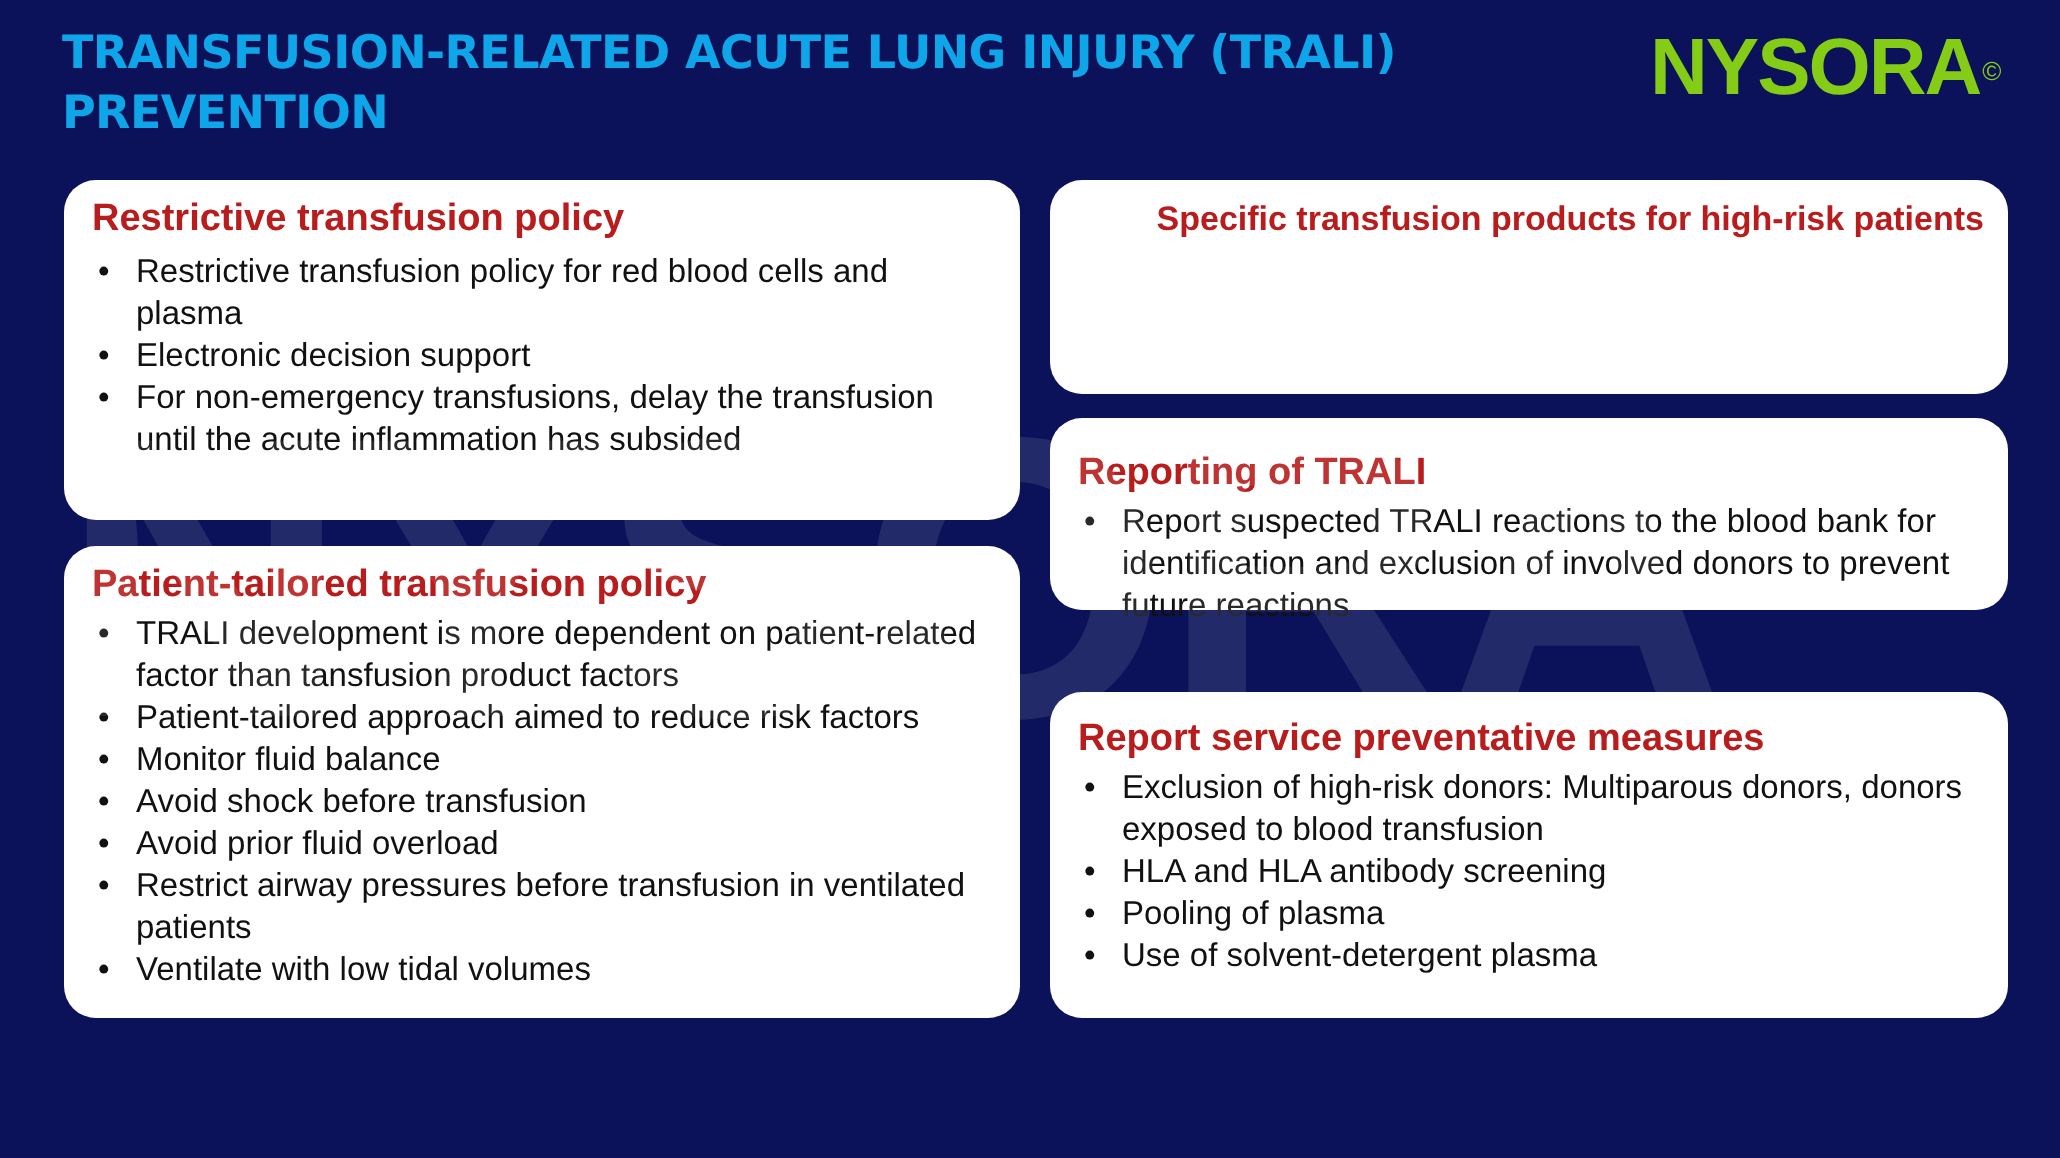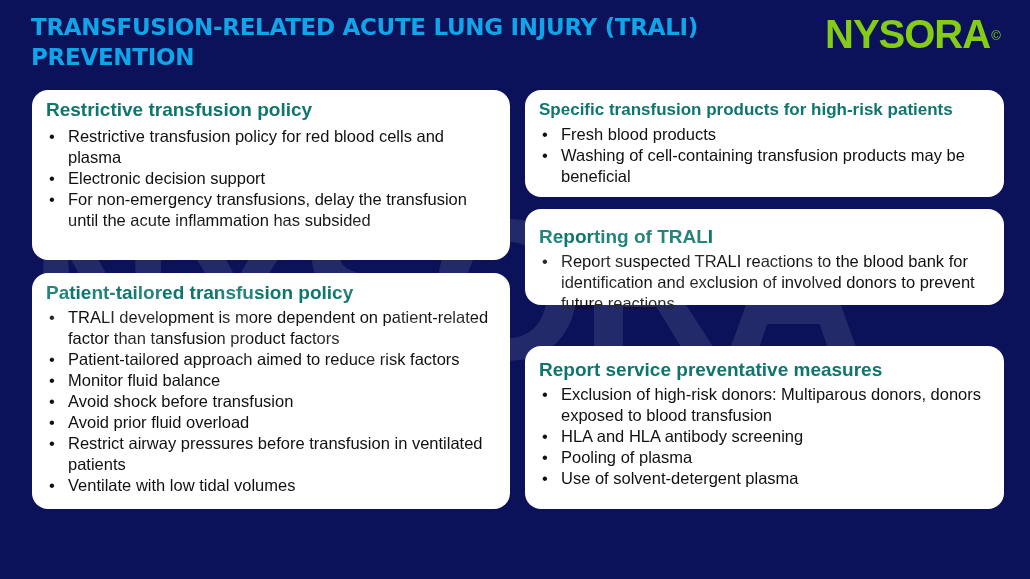--- a/index.html
+++ b/index.html
@@ -25,33 +25,33 @@
     position:absolute; left:30px; top:190px;
     font-family:"Liberation Sans", sans-serif; font-weight:bold;
     font-size:200px; color:rgba(255,255,255,0.10); letter-spacing:-4px;
     pointer-events:none; line-height:200px; z-index:2;
   }
   .card {
     position:absolute; background:#ffffff; border-radius:16px;
     box-sizing:border-box; padding:8px 12px 8px 14px; z-index:1;
   }
   .card h2 {
-    margin:0; color:#0f766e; font-weight:bold; font-size:19px; line-height:24px;
+    margin:0; color:#b91c1c; font-weight:bold; font-size:19px; line-height:24px;
   }
   .card.small-h h2 { font-size:17px; }
   .card ul { margin:2px 0 0 0; padding:0 0 0 22px; list-style:none; }
   .card li {
     position:relative; color:#111111; font-size:16.5px; line-height:21px;
   }
   .card li::before {
     content:"•"; position:absolute; left:-19px; top:0; color:#111;
   }
   #card-restrictive { left:32px; top:90px; width:478px; height:170px; }
   #card-patient { left:32px; top:273px; width:478px; height:236px; }
-  #card-specific { left:525px; top:90px; width:479px; height:107px; }
+  #card-specific { left:525px; top:90px; width:479px; height:107px;text-align:right; }
   #card-reporting { left:525px; top:209px; width:479px; height:96px; }
   #card-blood { left:525px; top:346px; width:479px; height:163px; }
   #card-restrictive ul { margin-top:4px; }
 </style>
 </head>
 <body>
 
 <div class="title">
   <div>TRANSFUSION-RELATED ACUTE LUNG INJURY (TRALI)</div>
   <div>PREVENTION</div>
@@ -76,24 +76,20 @@
     <li>Monitor fluid balance</li>
     <li>Avoid shock before transfusion</li>
     <li>Avoid prior fluid overload</li>
     <li>Restrict airway pressures before transfusion in ventilated patients</li>
     <li>Ventilate with low tidal volumes</li>
   </ul>
 </div>
 
 <div class="card small-h" id="card-specific">
   <h2>Specific transfusion products for high-risk patients</h2>
-  <ul>
-    <li>Fresh blood products</li>
-    <li>Washing of cell-containing transfusion products may be beneficial</li>
-  </ul>
 </div>
 
 <div class="card" id="card-reporting">
   <h2 style="margin-top:8px;">Reporting of TRALI</h2>
   <ul>
     <li>Report suspected TRALI reactions to the blood bank for identification and exclusion of involved donors to prevent future reactions</li>
   </ul>
 </div>
 
 <div class="card" id="card-blood">

